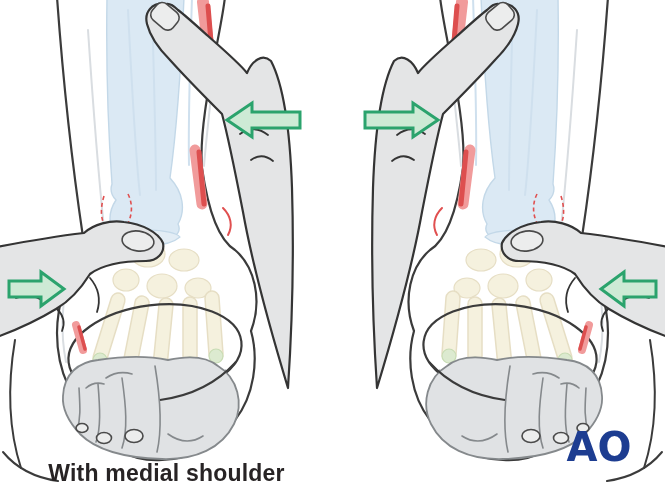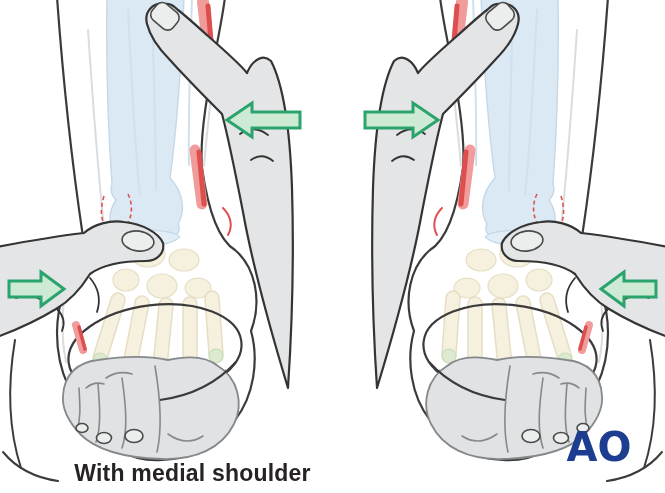--- a/index.html
+++ b/index.html
@@ -3,21 +3,21 @@
 <meta charset="utf-8">
 <style>
   html,body{margin:0;padding:0;background:#ffffff;}
   .stage{
     position:relative;width:665px;height:493px;background:#ffffff;
     overflow:hidden;font-family:"Liberation Sans",sans-serif;
   }
   .stage svg{display:block;}
   .caption{
     position:absolute;top:460px;font-size:23px;font-weight:600;
-    color:#272324;text-align:center;letter-spacing:.2px;white-space:nowrap;margin-left:26px;
+    color:#272324;text-align:center;letter-spacing:.2px;white-space:nowrap;
   }
   .cap-left{left:0;width:333px;}
   .cap-right{left:333px;width:332px;}
   .ao{position:absolute;left:562px;top:422px;}
   .logo-text{font-family:"DejaVu Sans",sans-serif;font-weight:bold;}
 
   
   .skin{fill:#ffffff;stroke:#3b3b3b;stroke-width:2.2;stroke-linejoin:round;}
   .hand{fill:#e4e5e6;stroke:#343434;stroke-width:2.2;stroke-linejoin:round;}
   .ln{fill:none;stroke:#3b3b3b;stroke-width:2;stroke-linecap:round;}

